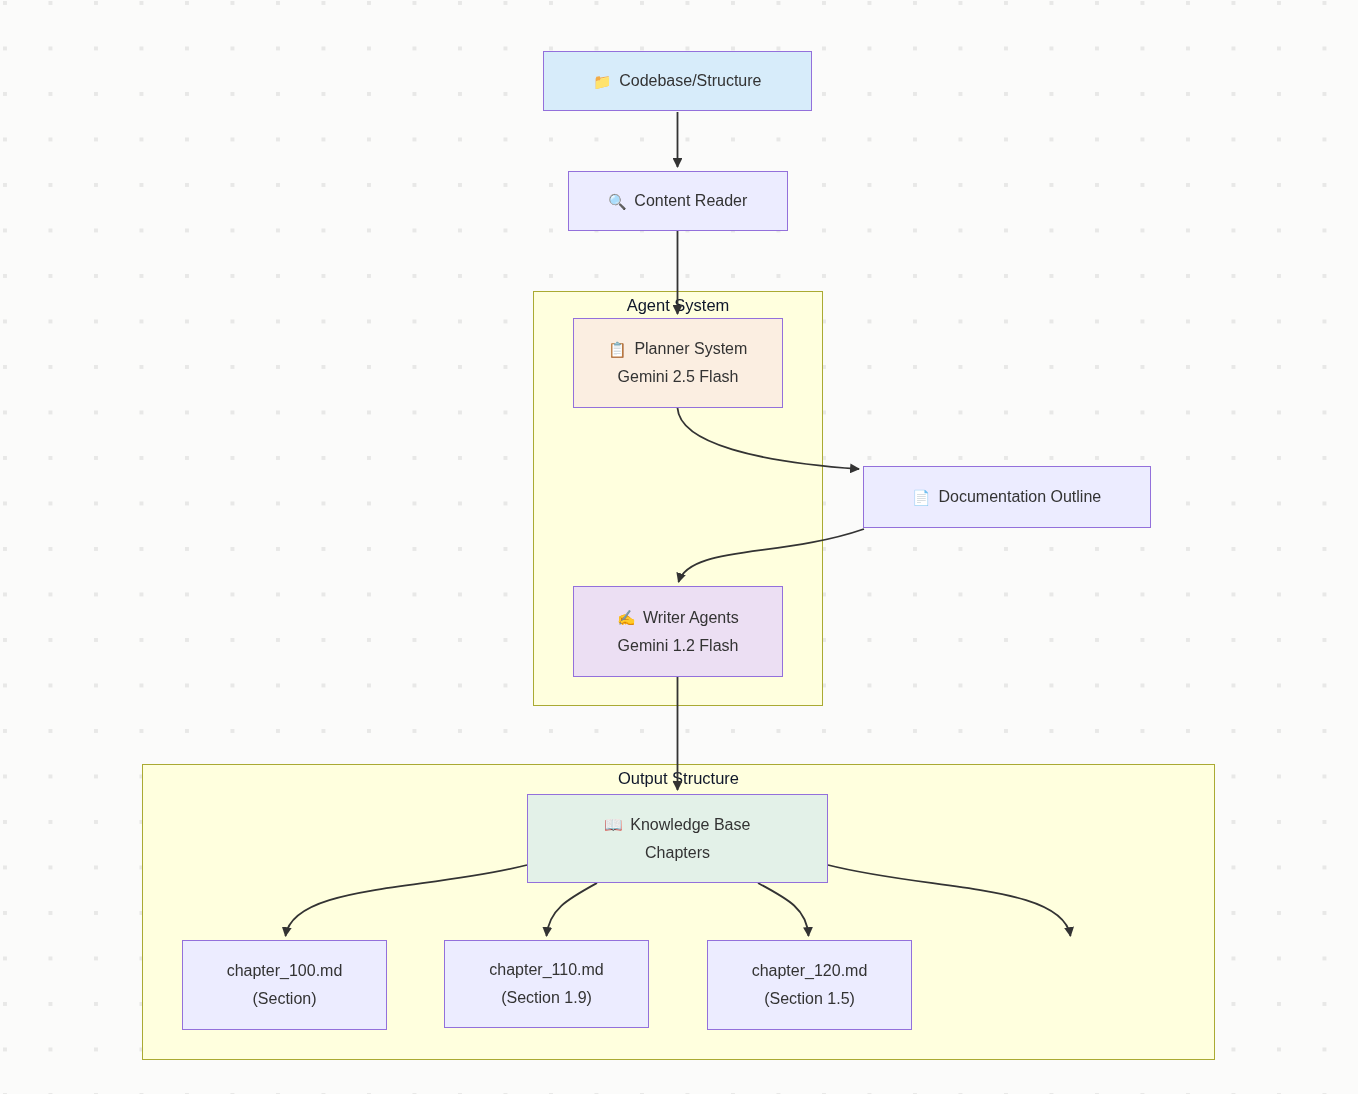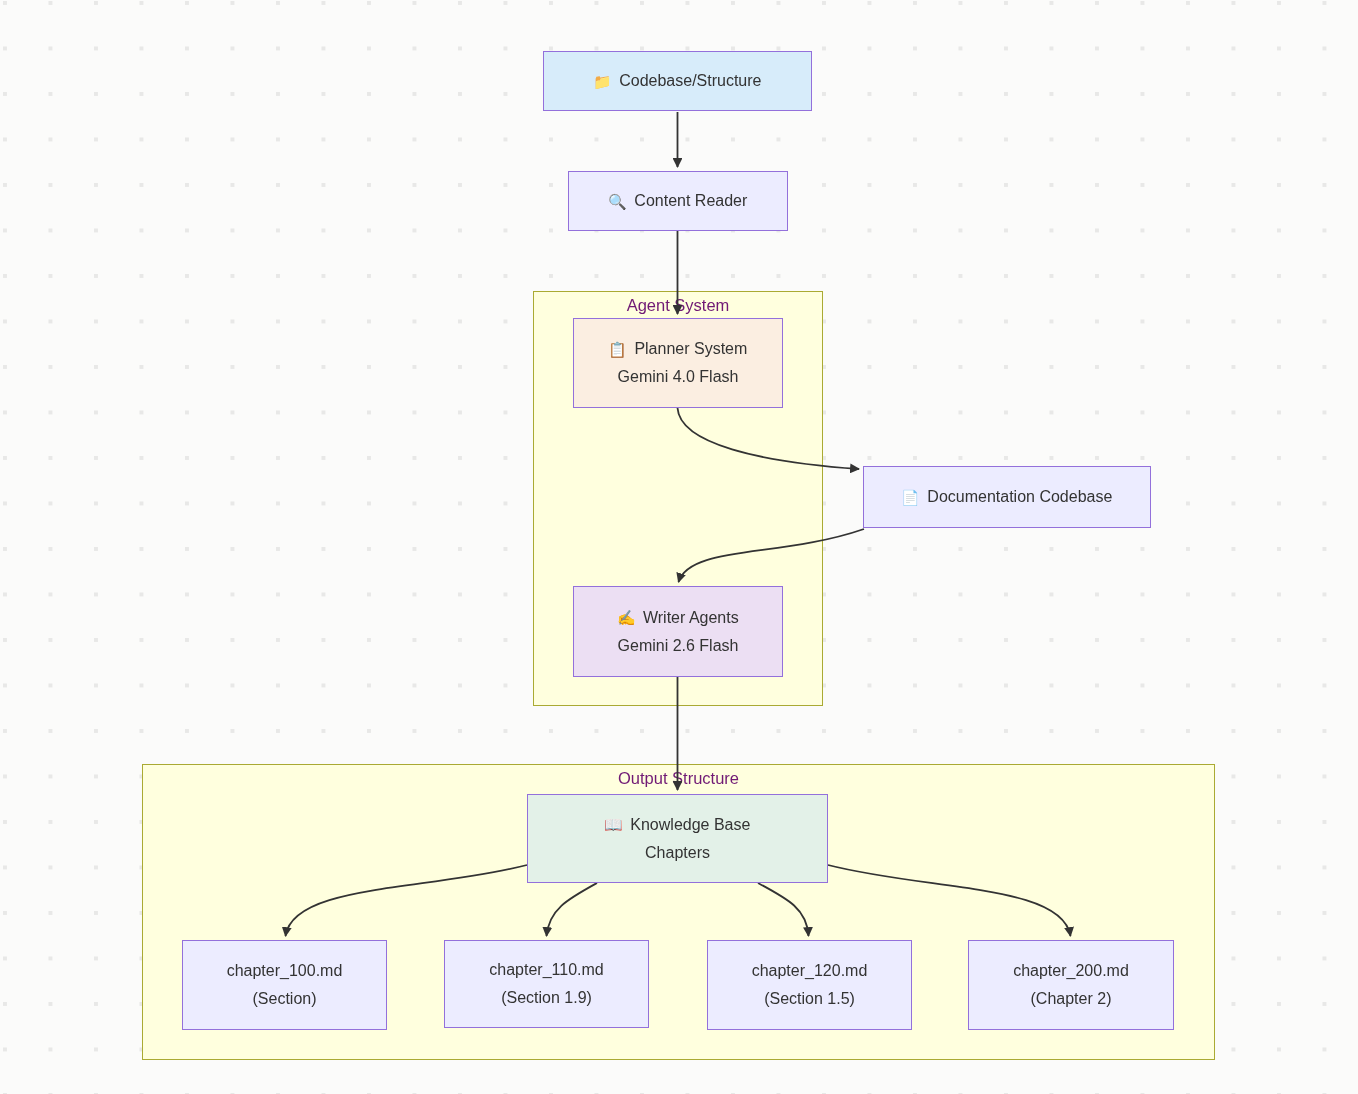--- a/index.html
+++ b/index.html
@@ -18,21 +18,21 @@
   .cluster{
     position:absolute;
     background:#ffffde;
     border:1px solid #aaaa33;
     box-sizing:border-box;
     z-index:1;
   }
   .cluster-title{
     position:absolute;top:4px;left:0;right:0;
     text-align:center;
-    font-size:16.5px;color:#701a75;
+    font-size:16.5px;color:#0f172a;
   }
   svg.edges{
     position:absolute;left:0;top:0;z-index:3;
   }
   .node{
     position:absolute;
     box-sizing:border-box;
     border:1.3px solid #9370db;
     background:#ececff;
     color:#333;
@@ -102,38 +102,38 @@
       <span>Content Reader</span>
     </div>
   </div>
 
   <div class="node n-planner">
     <div class="row">
       <span class="icon">📋</span>
       <span>Planner System</span>
     </div>
     <div class="row">
-      <span>Gemini 4.0 Flash</span>
+      <span>Gemini 2.5 Flash</span>
     </div>
   </div>
 
   <div class="node n-outline">
     <div class="row">
       <span class="icon">📄</span>
-      <span>Documentation Codebase</span>
+      <span>Documentation Outline</span>
     </div>
   </div>
 
   <div class="node n-writer">
     <div class="row">
       <span class="icon">✍️</span>
       <span>Writer Agents</span>
     </div>
     <div class="row">
-      <span>Gemini 2.6 Flash</span>
+      <span>Gemini 1.2 Flash</span>
     </div>
   </div>
 
   <div class="node n-kb">
     <div class="row">
       <span class="icon">📖</span>
       <span>Knowledge Base</span>
     </div>
     <div class="row">
       <span>Chapters</span>
@@ -160,22 +160,14 @@
 
   <div class="node n-ch120">
     <div class="row">
         <span>chapter_120.md</span>
       </div>
     <div class="row">
         <span>(Section 1.5)</span>
       </div>
   </div>
 
-  <div class="node n-ch200">
-    <div class="row">
-        <span>chapter_200.md</span>
-      </div>
-    <div class="row">
-        <span>(Chapter 2)</span>
-      </div>
-  </div>
 
 </div>
 
 </body></html>

